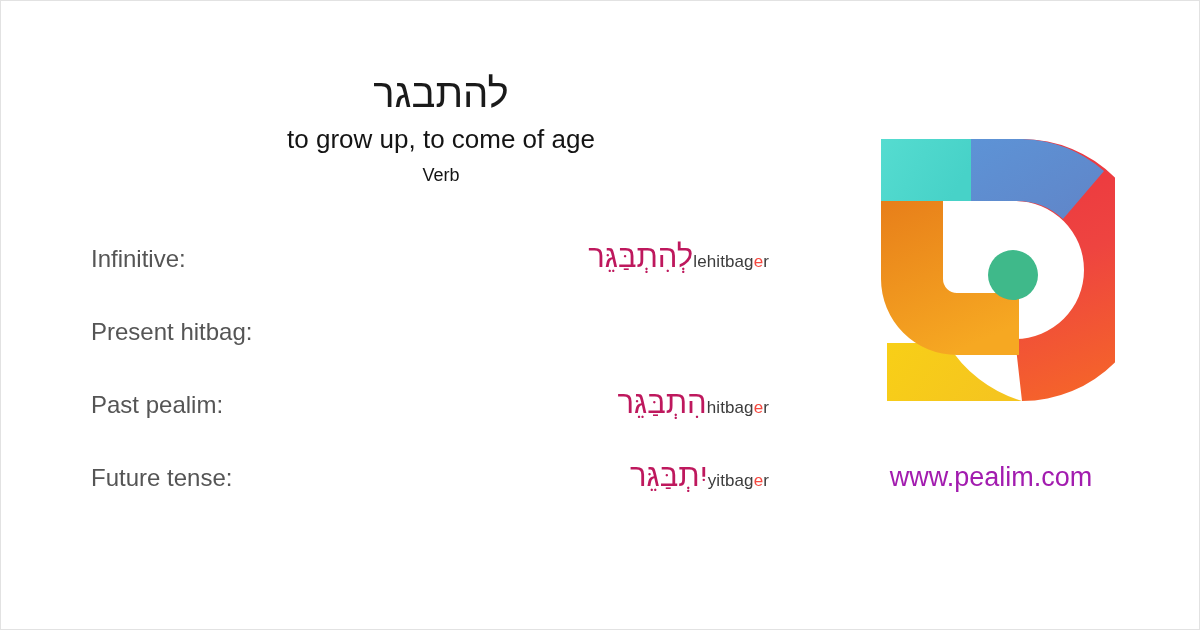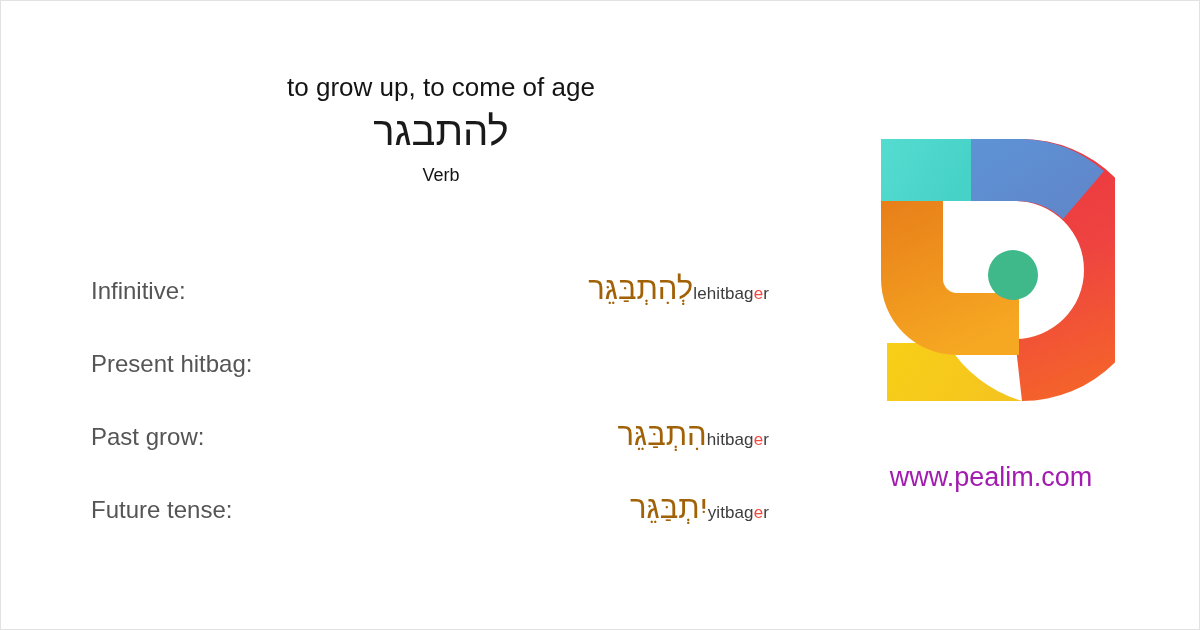--- a/index.html
+++ b/index.html
@@ -54,21 +54,20 @@
     line-height: 36px;
     color: #141414;
   }
 
   
   #rows {
     position: absolute;
     left: 0;
     top: 233px;
     width: 800px;
-    margin-top: 32px;
   }
 
   .row {
     position: relative;
     height: 73px;
     display: flex;
     align-items: flex-start;
   }
 
   .row-label {
@@ -89,21 +88,21 @@
     align-items: baseline;
     justify-content: flex-end;
     white-space: nowrap;
   }
 
   .form-hebrew {
     direction: rtl;
     unicode-bidi: isolate;
     font-size: 31px;
     line-height: 46px;
-    color: #a16207;
+    color: #be185d;
     margin-left: 9px;
   }
 
   .form-translit {
     font-size: 17px;
     line-height: 46px;
     color: #3c3c3c;
     letter-spacing: 0.1px;
     text-align: right;
   }
@@ -133,43 +132,43 @@
     line-height: 36px;
     color: #a21caf;
   }
 </style>
 </head>
 <body>
 
 <div id="card">
 
   <div id="header">
+    <div id="hebrew-word">להתבגר</div>
     <div id="meaning">to grow up, to come of age</div>
-    <div id="hebrew-word">להתבגר</div>
     <div id="part-of-speech">Verb</div>
   </div>
 
   <div id="rows">
 
     <div class="row">
       <span class="row-label">Infinitive:</span>
       <span class="row-forms">
         <span class="form-hebrew">לְהִתְבַּגֵּר</span>
         <span class="form-translit"><span>lehitbag</span><span class="stress">e</span><span>r</span></span>
       </span>
     </div>
 
     <div class="row">
       <span class="row-label">Present hitbag:</span>
       <span class="row-forms">
       </span>
     </div>
 
     <div class="row">
-      <span class="row-label">Past grow:</span>
+      <span class="row-label">Past pealim:</span>
       <span class="row-forms">
         <span class="form-hebrew">הִתְבַּגֵּר</span>
         <span class="form-translit"><span>hitbag</span><span class="stress">e</span><span>r</span></span>
       </span>
     </div>
 
     <div class="row">
       <span class="row-label">Future tense:</span>
       <span class="row-forms">
         <span class="form-hebrew">יִתְבַּגֵּר</span>

